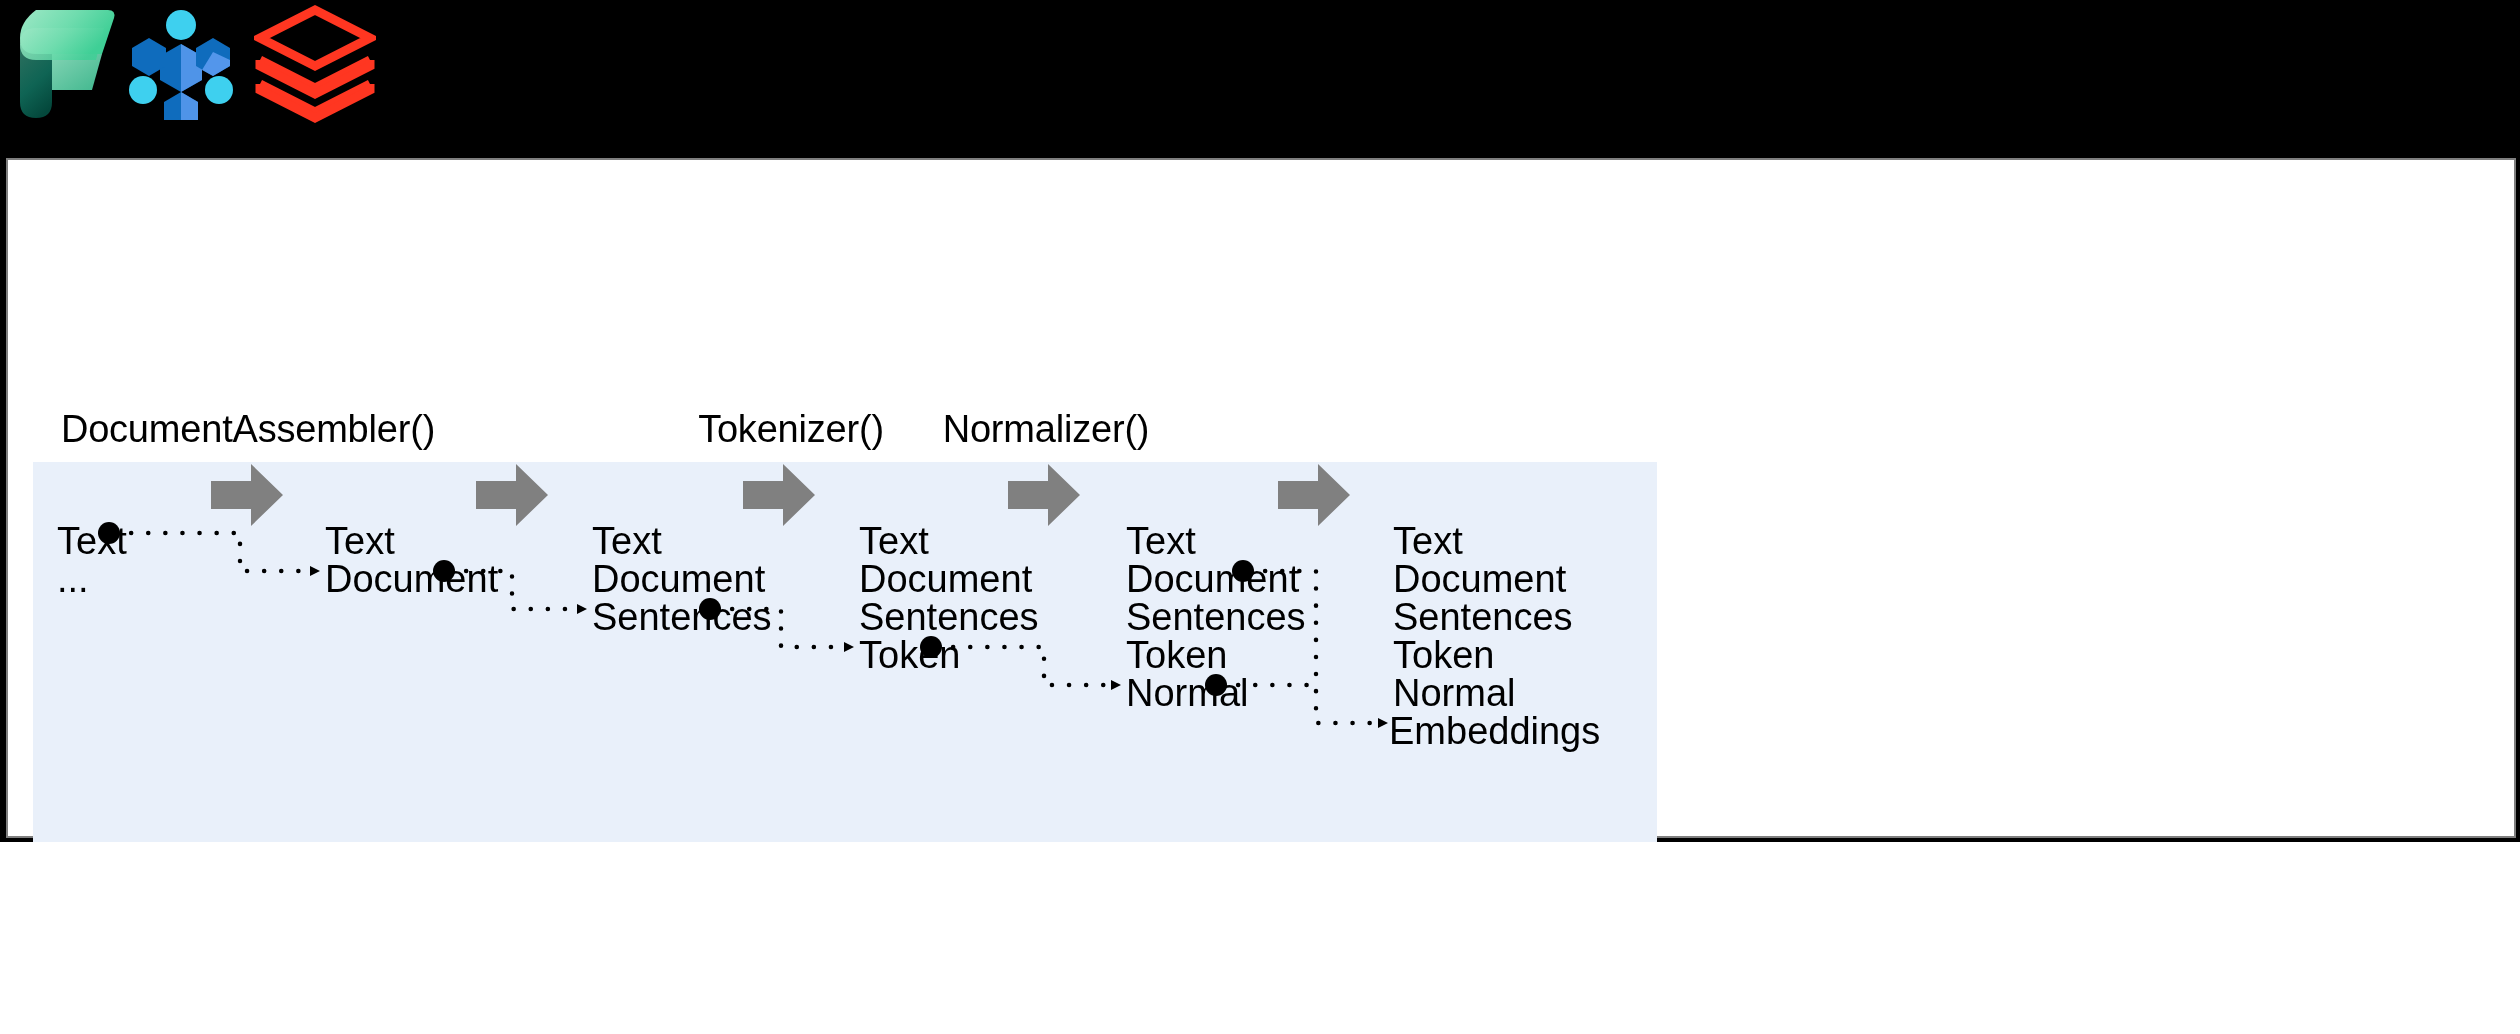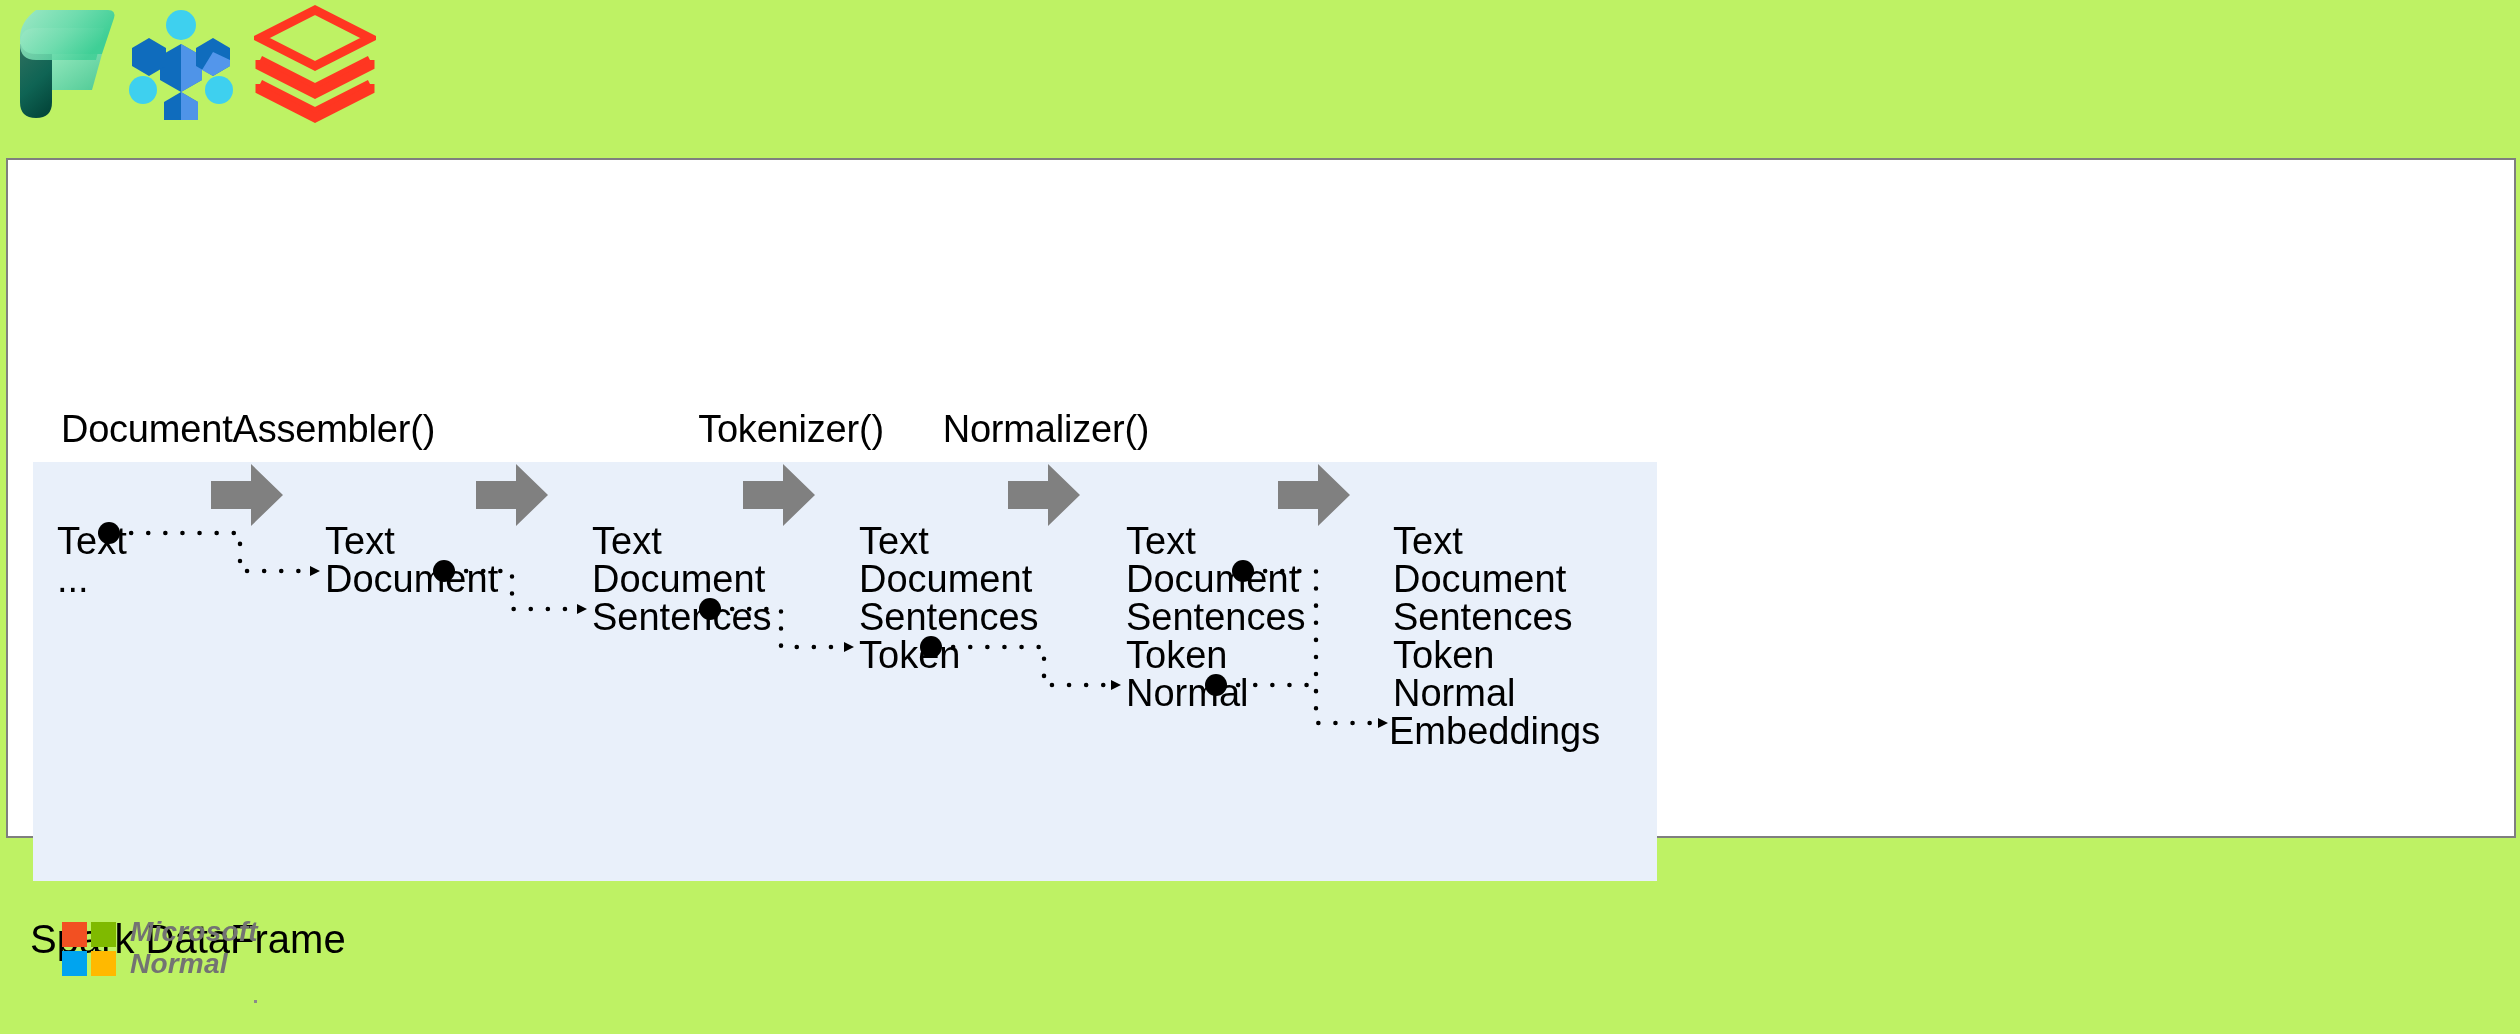--- a/index.html
+++ b/index.html
@@ -5,22 +5,22 @@
 <style>
   * { box-sizing: border-box; }
   html, body {
     margin: 0; padding: 0;
     background: #ffffff;
     font-family: "Liberation Sans", sans-serif;
   }
   #root {
     position: relative;
     width: 2520px;
-    height: 1034px;
-    background: #bef264;
+    height: 842px;
+    background: #000000;
     overflow: hidden;
   }
 
   
   #logo-strip {
     position: absolute;
     left: 0px; top: 0px;
     width: 420px; height: 130px;
   }
   .logo { position: absolute; }

